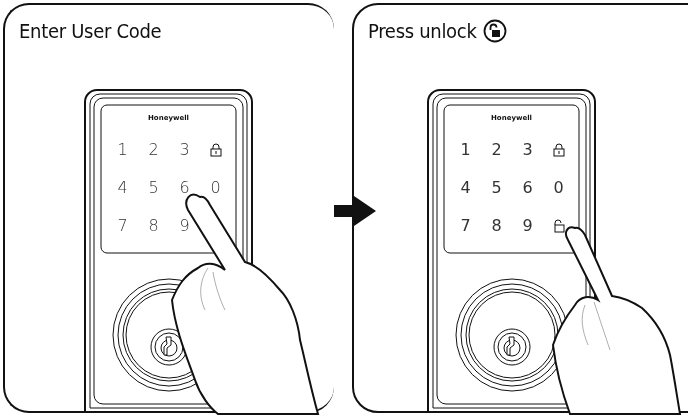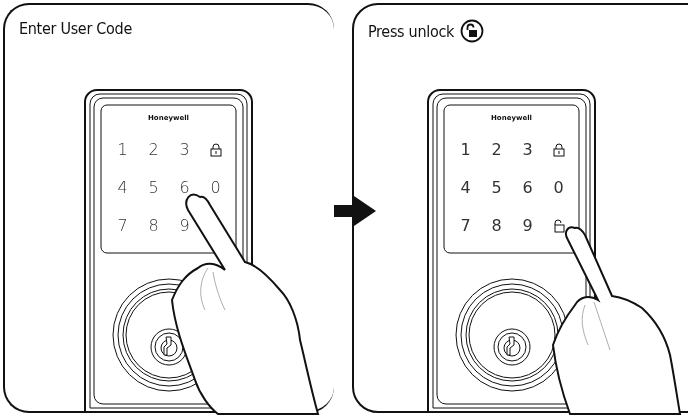--- a/index.html
+++ b/index.html
@@ -1,20 +1,20 @@
 <!DOCTYPE html>
 <html><head>
 <meta charset="utf-8">
 <style>
   html,body{margin:0;padding:0;background:#fff;}
   body{width:688px;height:420px;position:relative;overflow:hidden;font-family:"DejaVu Sans Condensed","DejaVu Sans",sans-serif;}
   .panel{position:absolute;top:3px;height:410px;border:2px solid #111;border-radius:26px;background:#fff;box-sizing:border-box;}
   .panel-left{left:3px;width:331px;border-right:none;border-radius:26px 26px 26px 26px;}
   .panel-right{left:352px;width:381px;}
-  .title{position:absolute;top:14px;left:14px;font-size:16px;color:#111;letter-spacing:-0.3px;display:flex;align-items:center;gap:6px;}
+  .title{position:absolute;top:14px;left:14px;font-size:20px;color:#111;letter-spacing:-0.3px;display:flex;align-items:center;gap:6px;}
   svg{position:absolute;left:0;top:0;}
   .arrow{position:absolute;}
 </style>
 </head>
 <body>
 
 <div class="panel panel-left">
   <div class="title">
     <span>Enter User Code</span>
   </div>

